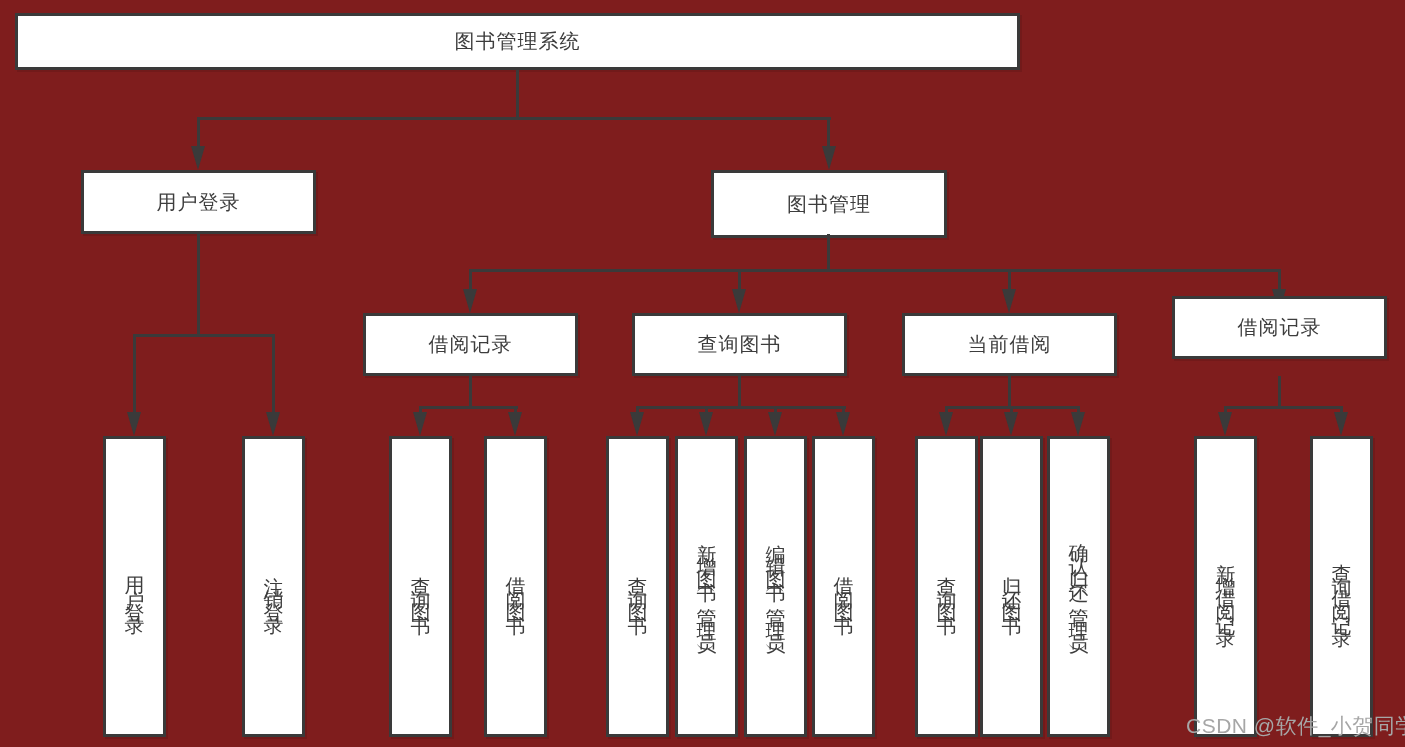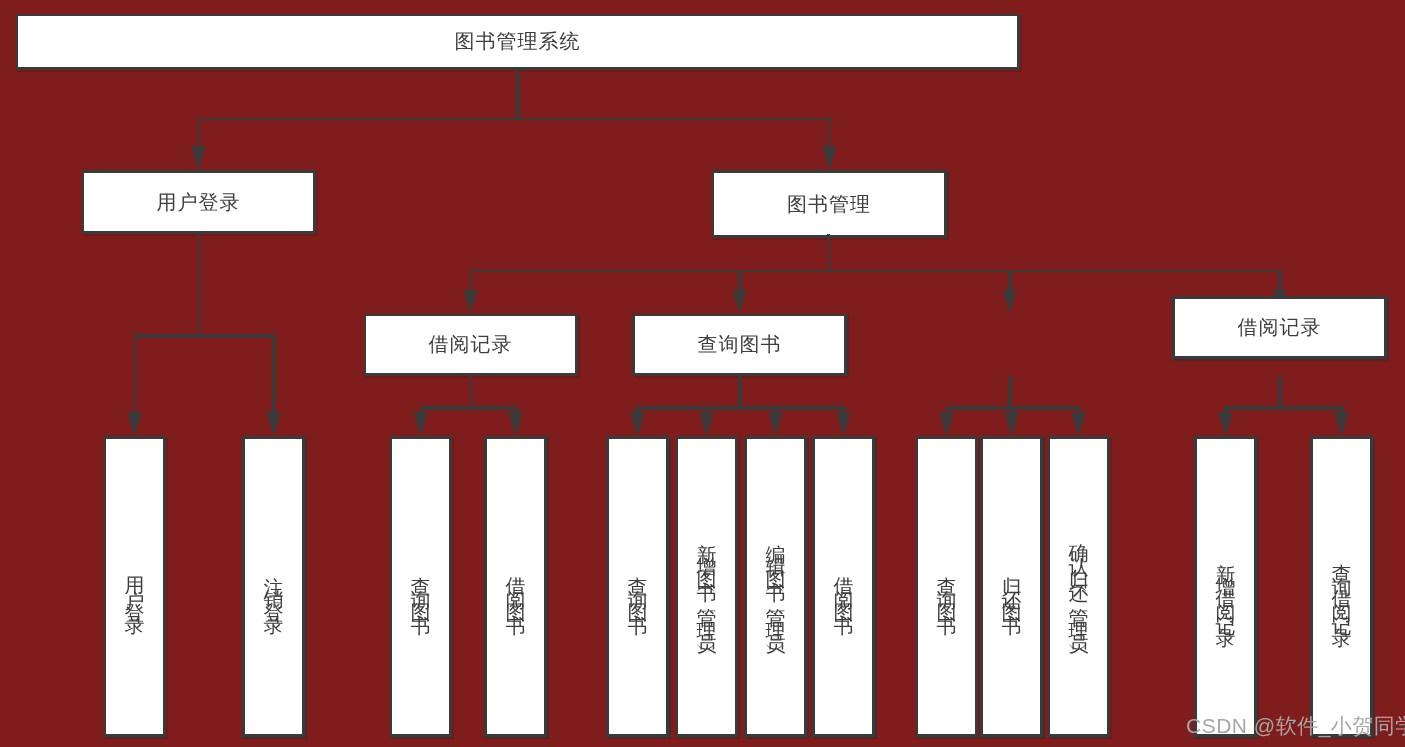--- a/index.html
+++ b/index.html
@@ -87,20 +87,23 @@
   <div class="arrow" style="left:1002px;top:289px"></div>
   <div class="vline" style="left:1278px;top:269px;height:23px"></div>
   <div class="arrow" style="left:1272px;top:289px"></div>
 
   <div class="box hbox" style="left:363px;top:313px;width:215px;height:63px">
     <span>借阅记录</span>
   </div>
   <div class="box hbox" style="left:632px;top:313px;width:215px;height:63px">
     <span>查询图书</span>
   </div>
+  <div class="box hbox" style="left:902px;top:313px;width:215px;height:63px">
+    <span>当前借阅</span>
+  </div>
   <div class="box hbox" style="left:1172px;top:296px;width:215px;height:63px">
     <span>借阅记录</span>
   </div>
 
   <div class="vline" style="left:469px;top:376px;height:33px"></div>
   <div class="hline" style="left:419px;top:406px;width:99px"></div>
   <div class="vline" style="left:419px;top:406px;height:10px"></div>
   <div class="arrow" style="left:413px;top:412px"></div>
   <div class="vline" style="left:514px;top:406px;height:10px"></div>
   <div class="arrow" style="left:508px;top:412px"></div>

